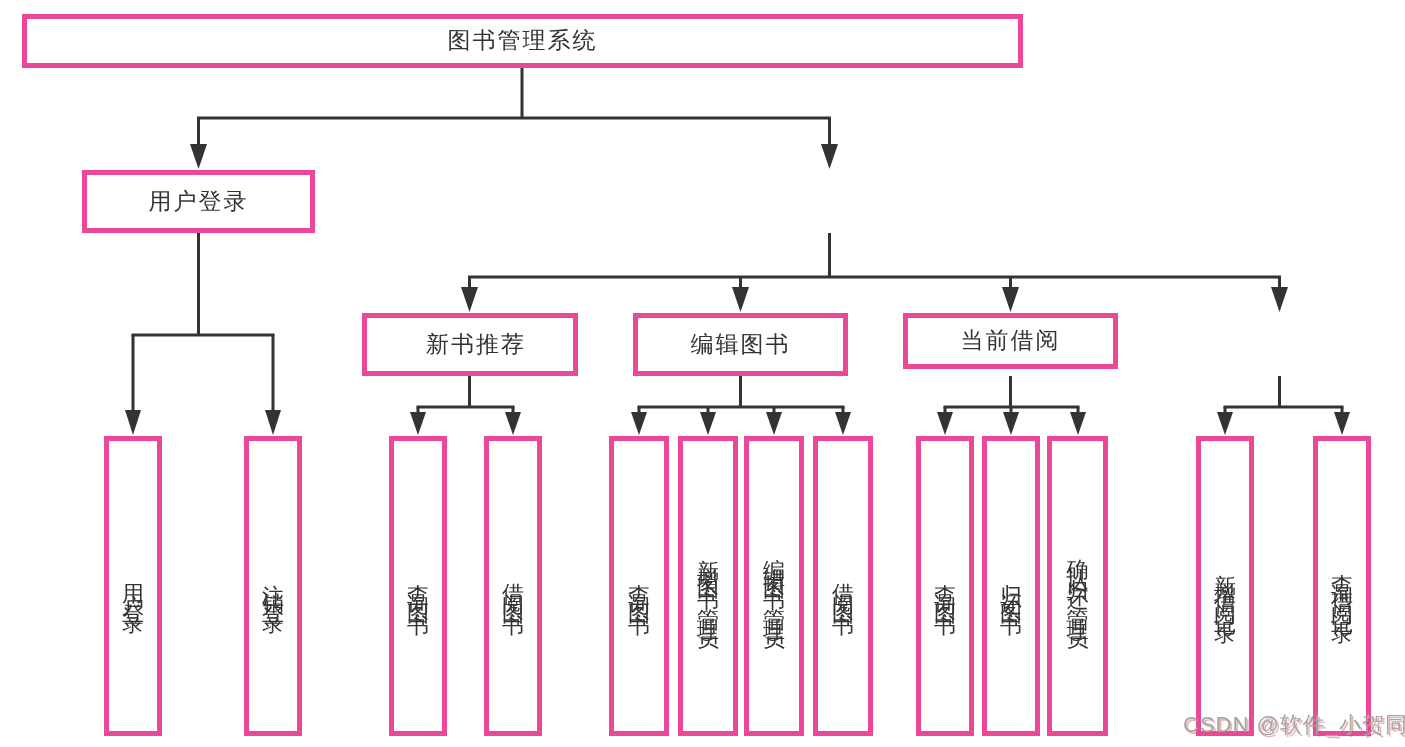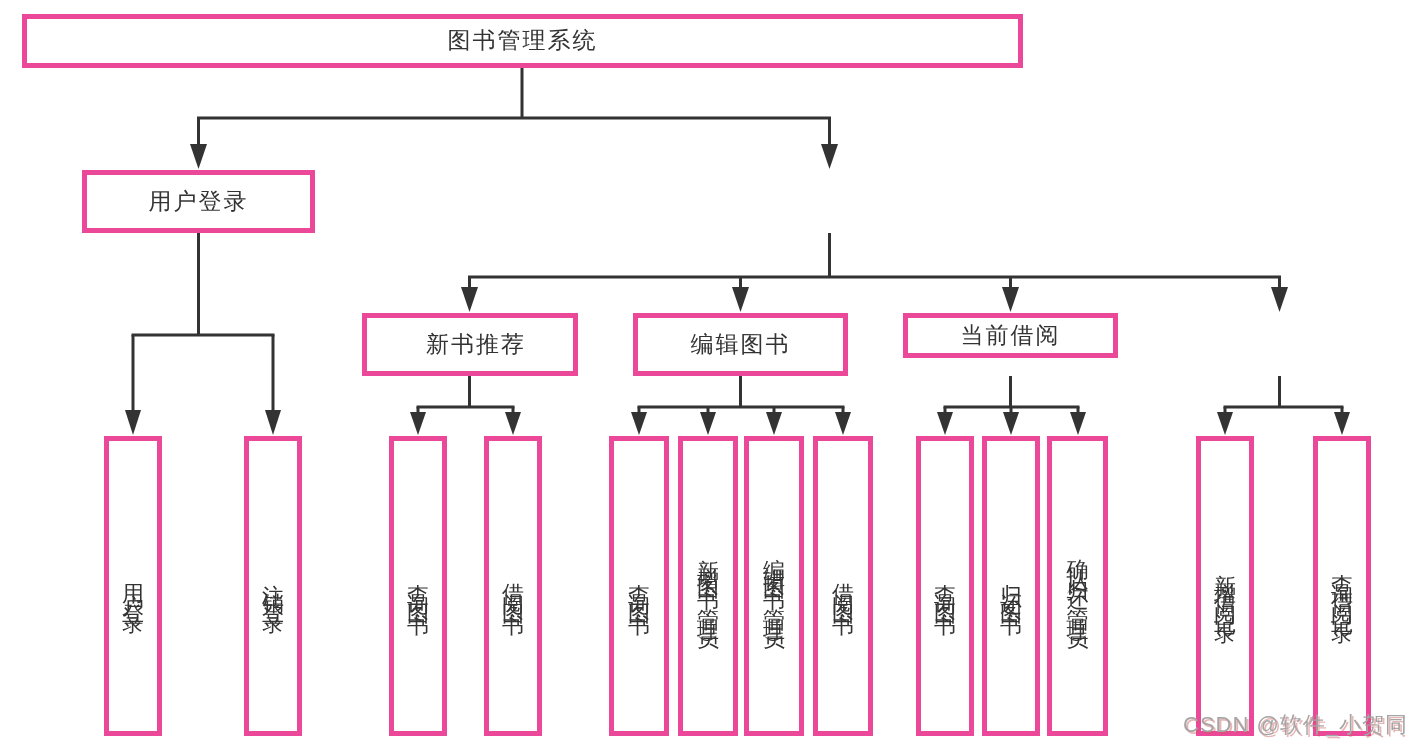--- a/index.html
+++ b/index.html
@@ -55,21 +55,21 @@
     line-height: 1;
   }
   
   .n-root  { left: 22px;   top: 14px;  width: 1001px; height: 54px; }
   
   .n-login { left: 82px;   top: 170px; width: 233px;  height: 63px; }
   .n-mgmt  { left: 713px;  top: 170px; width: 233px;  height: 63px; }
   
   .n-rec   { left: 362px;  top: 313px; width: 216px;  height: 63px; padding-left: 12px; }
   .n-bor   { left: 633px;  top: 313px; width: 215px;  height: 63px; }
-  .n-cur   { left: 903px;  top: 313px; width: 215px;  height: 45px; }
+  .n-cur   { left: 903px;  top: 313px; width: 215px;  height: 56px; }
   .n-log   { left: 1172px; top: 313px; width: 215px;  height: 63px; }
   
   .leaf { top: 436px; height: 300px; }
   .l-a1 { left: 104px;  width: 58px; }
   .l-a2 { left: 244px;  width: 58px; }
   .l-b1 { left: 389px;  width: 58px; }
   .l-b2 { left: 484px;  width: 58px; }
   .l-c1 { left: 609px;  width: 60px; }
   .l-c2 { left: 678px;  width: 60px; letter-spacing: 7px; }
   .l-c3 { left: 744px;  width: 60px; letter-spacing: 7px; }

